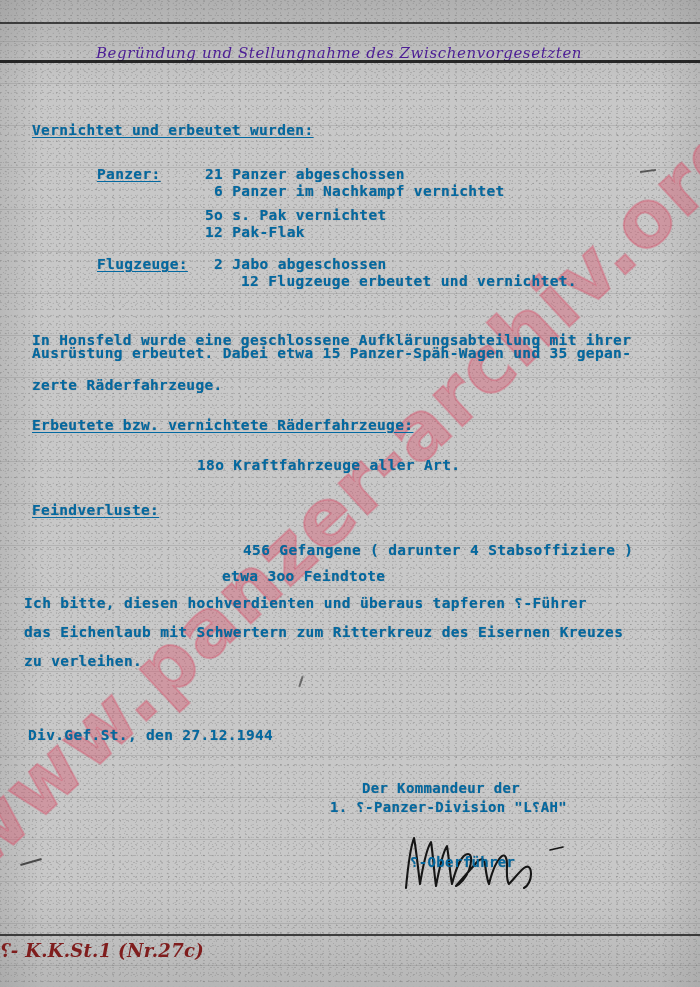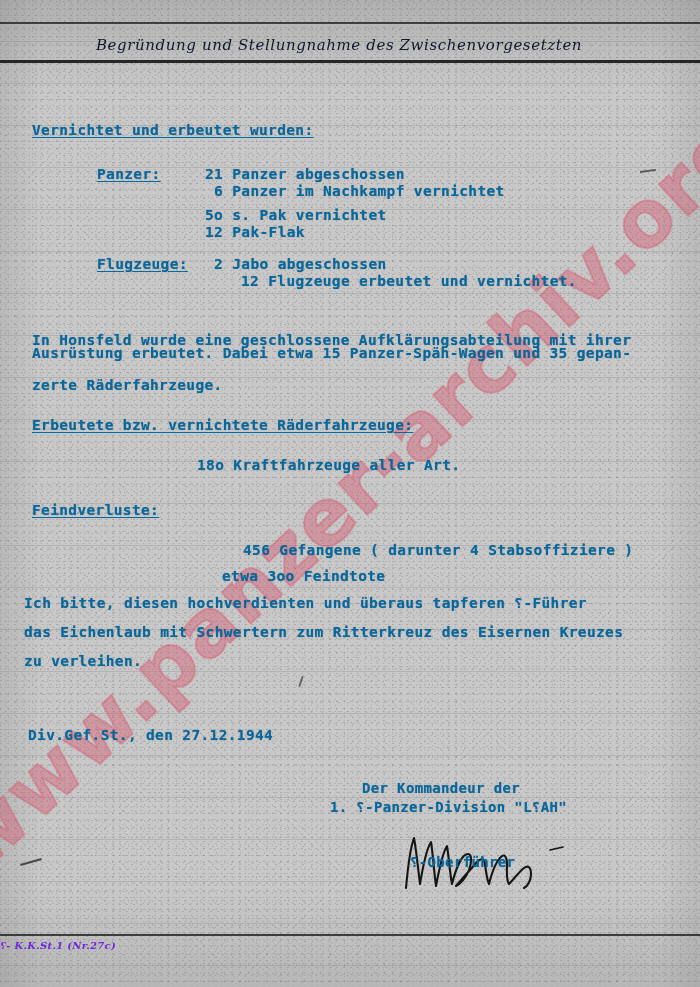--- a/index.html
+++ b/index.html
@@ -92,26 +92,26 @@
     left: 0;
     width: 700px;
     background: #111;
   }
   .rule-top    { top: 22px;  height: 2px; opacity: .72; }
   .rule-bottom { top: 60px;  height: 3px; opacity: .88; }
 
   .hdr-title {
     position: absolute;
     left: 96px;
-    top: 36px;
+    top: 44px;
     font-family: "DejaVu Serif", "Liberation Serif", serif;
     font-style: italic;
     font-size: 15px;
     letter-spacing: .6px;
-    color: #0f172a;
+    color: #4c1d95;
     white-space: nowrap;
     text-align: right;
   }
 
   
   .tw {
     position: absolute;
     font-family: "DejaVu Sans Mono", "Liberation Mono", monospace;
     font-size: 14.5px;
     font-weight: bold;
@@ -132,23 +132,23 @@
     height: 60px;
   }
 
   .footer-stamp {
     position: absolute;
     left: 0px;
     top: 940px;
     font-family: "DejaVu Serif", "Liberation Serif", serif;
     font-style: italic;
     font-weight: bold;
-    font-size: 10px;
+    font-size: 18px;
     letter-spacing: .3px;
-    color: #6d28d9;
+    color: #7f1d1d;
     white-space: nowrap;
   }
   .rule-foot {
     position: absolute;
     left: 0; top: 934px; width: 700px; height: 2px;
     background: #111; opacity: .75;
   }
 
   
   .speck { position: absolute; background: #2a2a2a; z-index: 6; }

